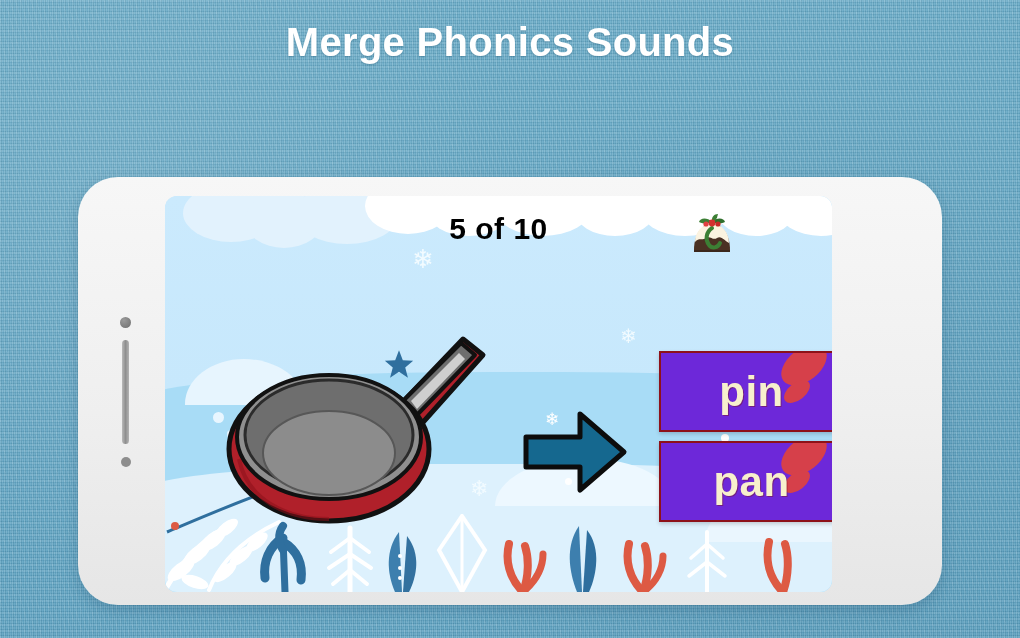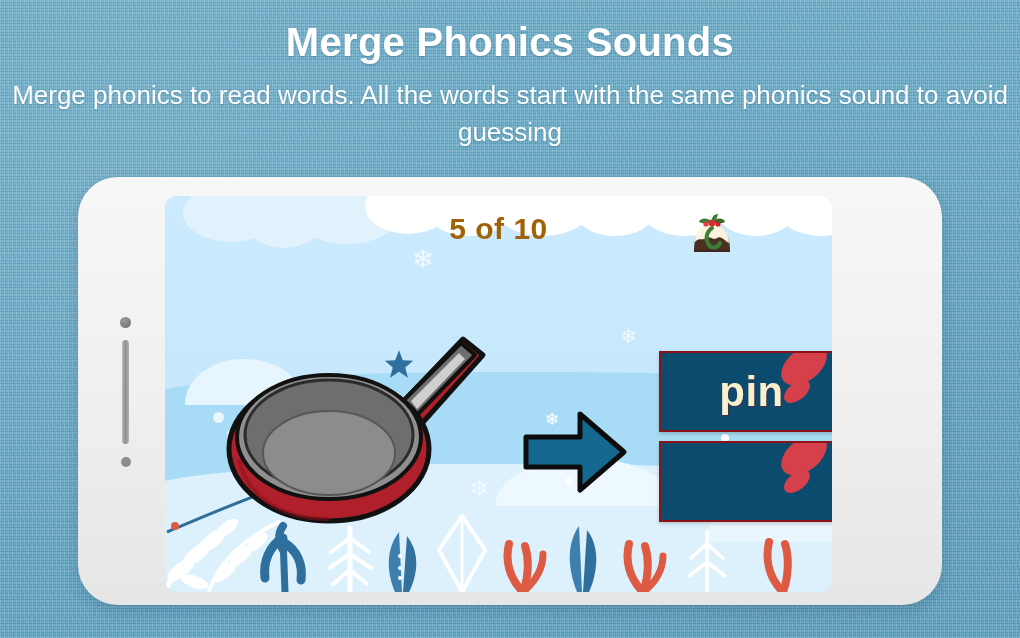--- a/index.html
+++ b/index.html
@@ -114,37 +114,37 @@
     position:absolute; left:330px; top:262px; width:180px; height:48px;
     background:#edf8ff; border-radius:50% 50% 0 0 / 100% 100% 0 0;
   }
 
   .snowflake{ position:absolute; color:#f2fbff; line-height:1; user-select:none; }
   .bubble{ position:absolute; border-radius:50%; background:#e8f6ff; }
 
   
   #counter{
     position:absolute; left:0; top:16px; width:100%; text-align:center;
-    font-size:30px; font-weight:bold; color:#a16207; letter-spacing:.5px;
+    font-size:30px; font-weight:bold; color:#000000; letter-spacing:.5px;
     z-index:6;
   }
   
   #pudding-badge{ position:absolute; left:525px; top:16px; width:44px; height:44px; z-index:6; }
 
   
   #pan-figure{ position:absolute; left:60px; top:135px; width:280px; height:210px; z-index:4; }
 
   
   #arrow-icon{ position:absolute; left:355px; top:210px; width:110px; height:92px; z-index:5; }
 
   
   #word-card-list{ position:absolute; left:494px; top:155px; width:185px; z-index:7; }
   .word-card{
     position:relative; width:185px; height:81px;
-    background:#0c4a6e; border:2px solid #8d1119;
+    background:#6d28d9; border:2px solid #8d1119;
     margin-bottom:9px; overflow:hidden;
     display:flex; align-items:center; justify-content:center;
     box-shadow:0 2px 4px rgba(0,0,0,.18);
   }
   .word-card .blot-a{
     position:absolute; right:12px; top:-4px; width:52px; height:32px;
     background:#d6404a; border-radius:50%; transform:rotate(-38deg);
   }
   .word-card .blot-b{
     position:absolute; right:30px; top:30px; width:30px; height:17px;
@@ -157,21 +157,20 @@
     text-shadow:1px 1px 0 rgba(120,15,22,.45);
   }
 </style>
 </head>
 <body>
 
 <div id="backdrop"></div>
 
 <div id="header">
   <div id="page-title">Merge Phonics Sounds</div>
-  <div id="page-subtitle">Merge phonics to read words. All the words start with the same phonics sound to avoid guessing</div>
 </div>
 
 <div id="phone">
 
   <div id="phone-volume-dot-top"></div>
   <div id="phone-volume-bar"></div>
   <div id="phone-volume-dot-bottom"></div>
 
   <div id="screen">
 
@@ -313,17 +312,18 @@
 
     <div id="word-card-list">
       <div class="word-card">
         <div class="blot-a"></div>
         <div class="blot-b"></div>
         <span class="word-card-label">pin</span>
       </div>
       <div class="word-card">
         <div class="blot-a"></div>
         <div class="blot-b"></div>
+        <span class="word-card-label">pan</span>
       </div>
     </div>
 
   </div>
 </div>
 
 </body></html>

